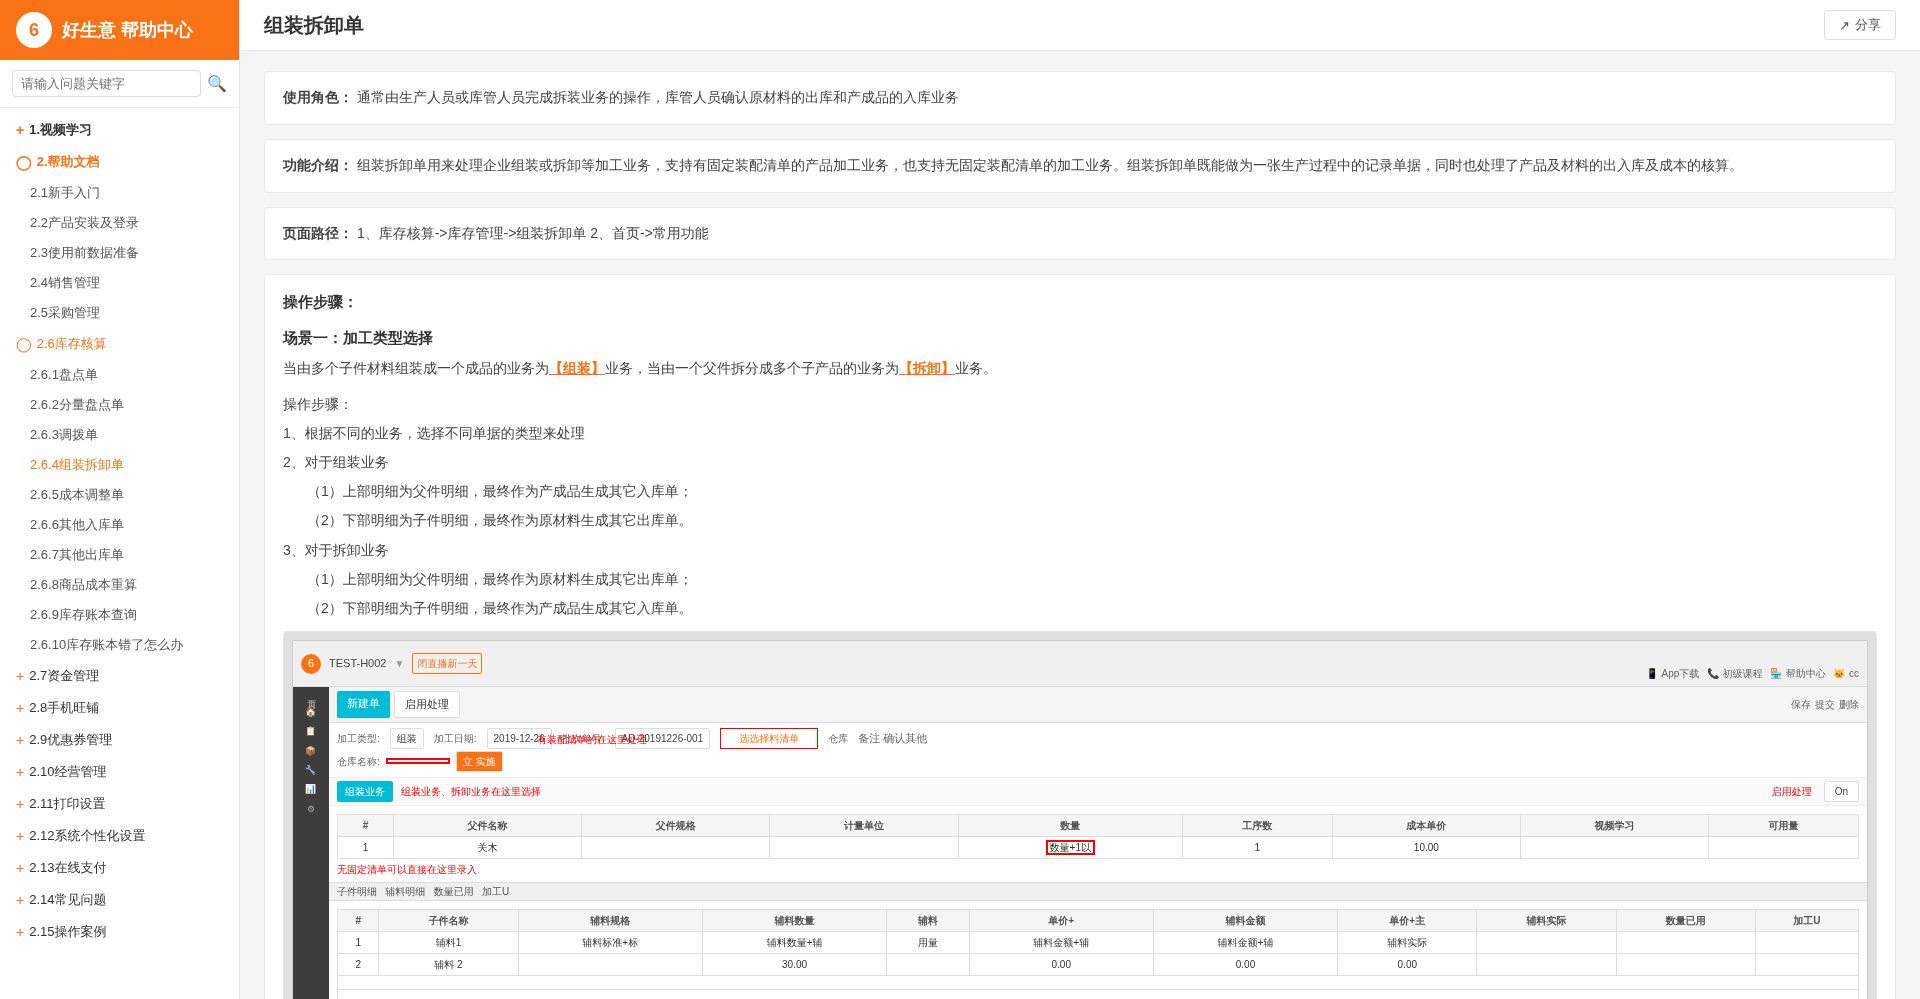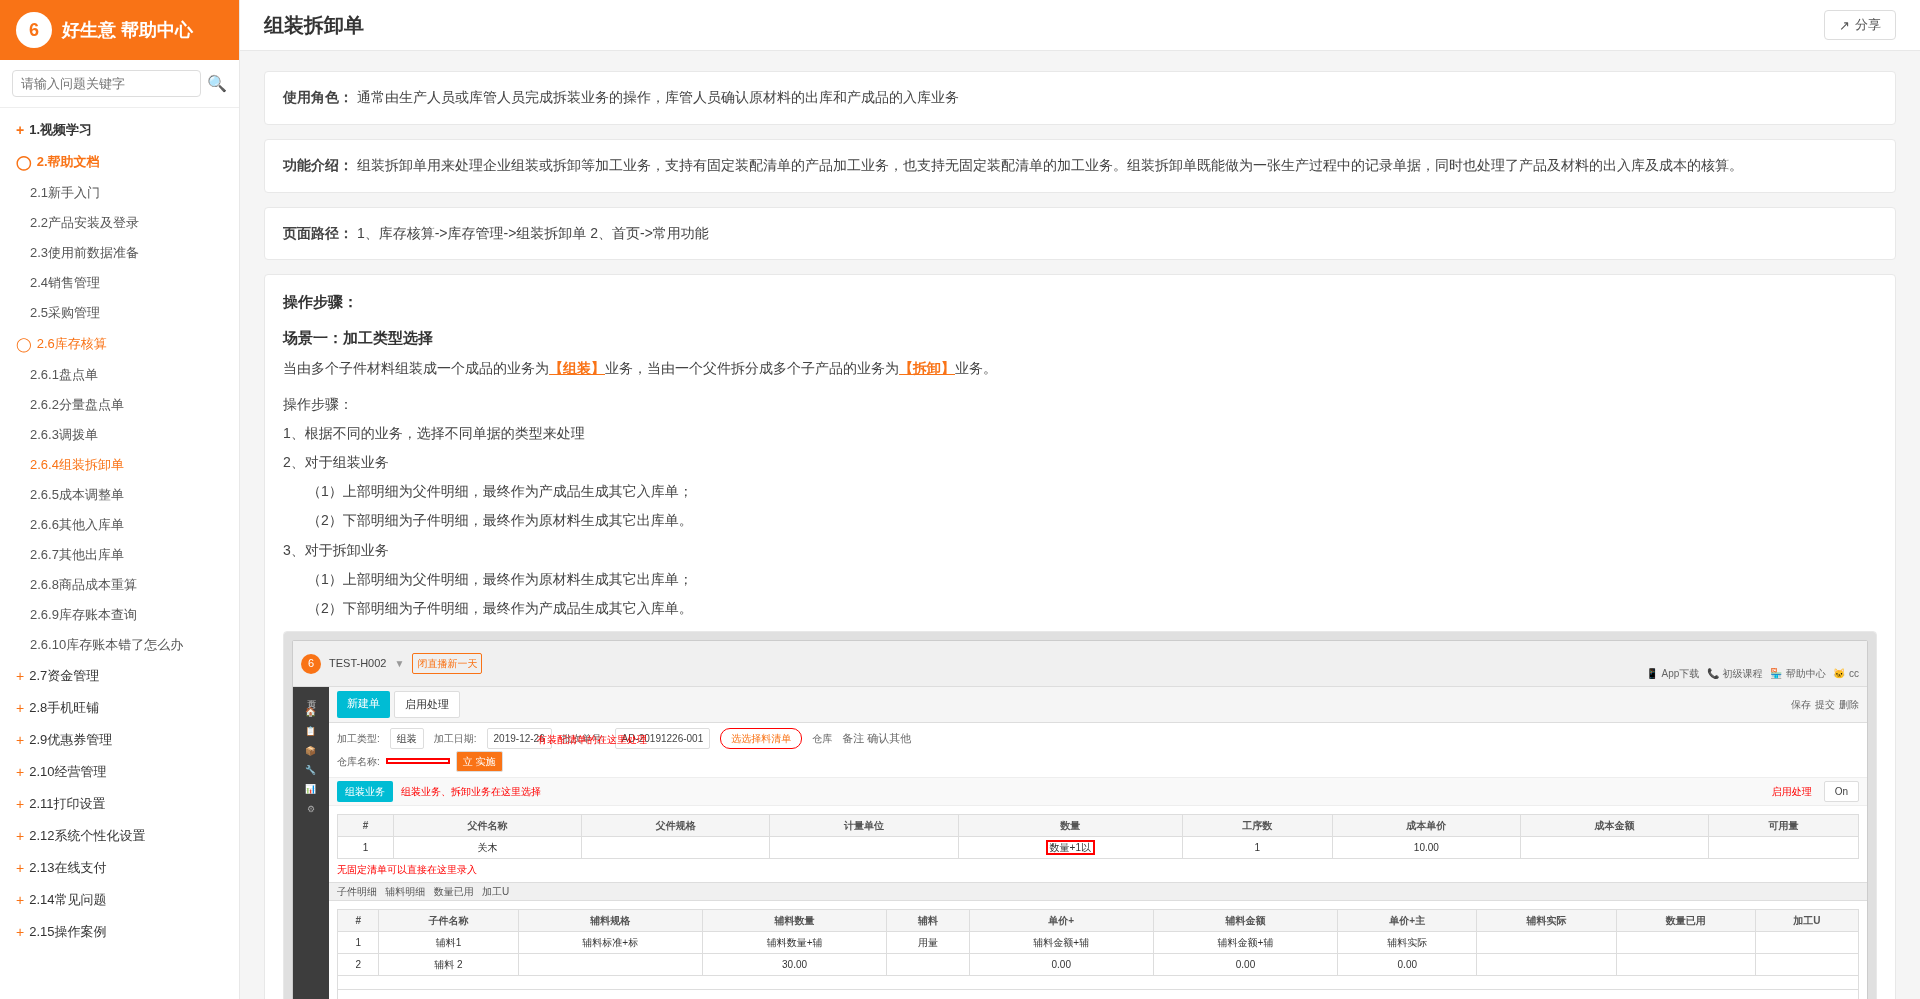--- a/index.html
+++ b/index.html
@@ -395,21 +395,21 @@
 
                 <div style="padding:5px 8px;border-bottom:1px solid #eee;">
                   <div style="display:flex;align-items:center;gap:10px;flex-wrap:wrap;">
                     <span style="font-size:10px;color:#666;">加工类型:</span>
                     <span style="border:1px solid #ddd;padding:1px 6px;font-size:10px;border-radius:2px;background:#fff;">组装</span>
                     <span style="font-size:10px;color:#666;">加工日期:</span>
                     <span style="font-size:10px;border:1px solid #ddd;padding:1px 6px;border-radius:2px;background:#fff;">2019-12-26</span>
                     <span style="font-size:10px;color:#666;">批次单号:</span>
                     <span style="font-size:10px;border:1px solid #ddd;padding:1px 6px;border-radius:2px;background:#fff;">AD-20191226-001</span>
 
-                    <span style="border:1px solid red;padding:1px 10px;font-size:10px;border-radius:10px;color:#f97316;cursor:pointer;">选选择料清单</span>
+                    <span style="border:1px solid red;padding:1px 18px;font-size:10px;border-radius:0;color:#f97316;cursor:pointer;">选选择料清单</span>
                     <span style="font-size:10px;color:#666;">仓库</span>
                     <span style="font-size:11px;color:#666;">备注 确认其他</span>
                   </div>
 
                   <div style="position:relative;margin-top:2px;">
                     <span style="color:red;font-size:10px;position:absolute;left:200px;top:-20px;">有装配清单的在这里处理</span>
                     <div style="display:flex;align-items:center;gap:6px;margin-top:2px;">
                       <span style="font-size:10px;color:#666;">仓库名称:</span>
                       <span style="border:2px solid red;padding:1px 30px;font-size:10px;background:#fff;"></span>
                       <span style="font-size:10px;border:1px solid #ddd;padding:1px 6px;border-radius:2px;background:#f97316;color:#fff;">立 实施</span>
@@ -428,21 +428,21 @@
                   <table class="mock-table">
                     <thead>
                       <tr>
                         <th>#</th>
                         <th>父件名称</th>
                         <th>父件规格</th>
                         <th>计量单位</th>
                         <th>数量</th>
                         <th>工序数</th>
                         <th>成本单价</th>
-                        <th>成本金额</th>
+                        <th>视频学习</th>
                         <th>可用量</th>
                       </tr>
                     </thead>
                     <tbody>
                       <tr>
                         <td>1</td>
                         <td>关木</td>
                         <td></td>
                         <td></td>
                         <td><span style="border:2px solid red;padding:0 2px;">数量+1以</span></td>

